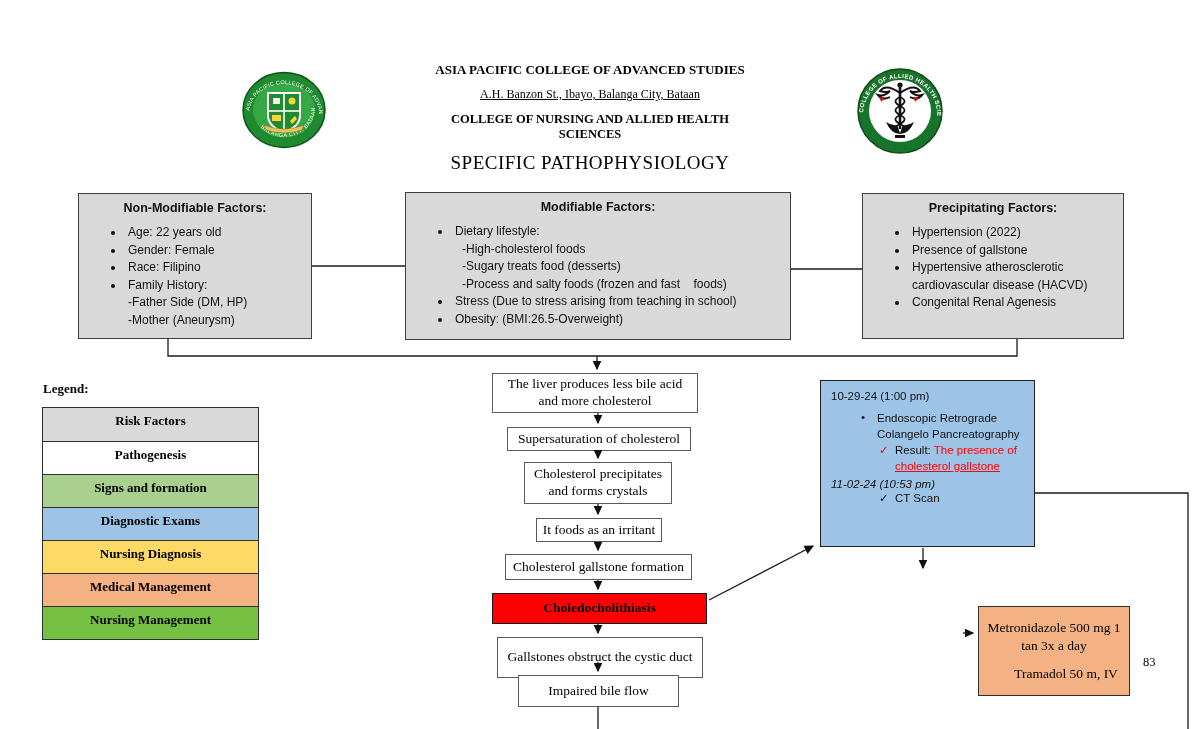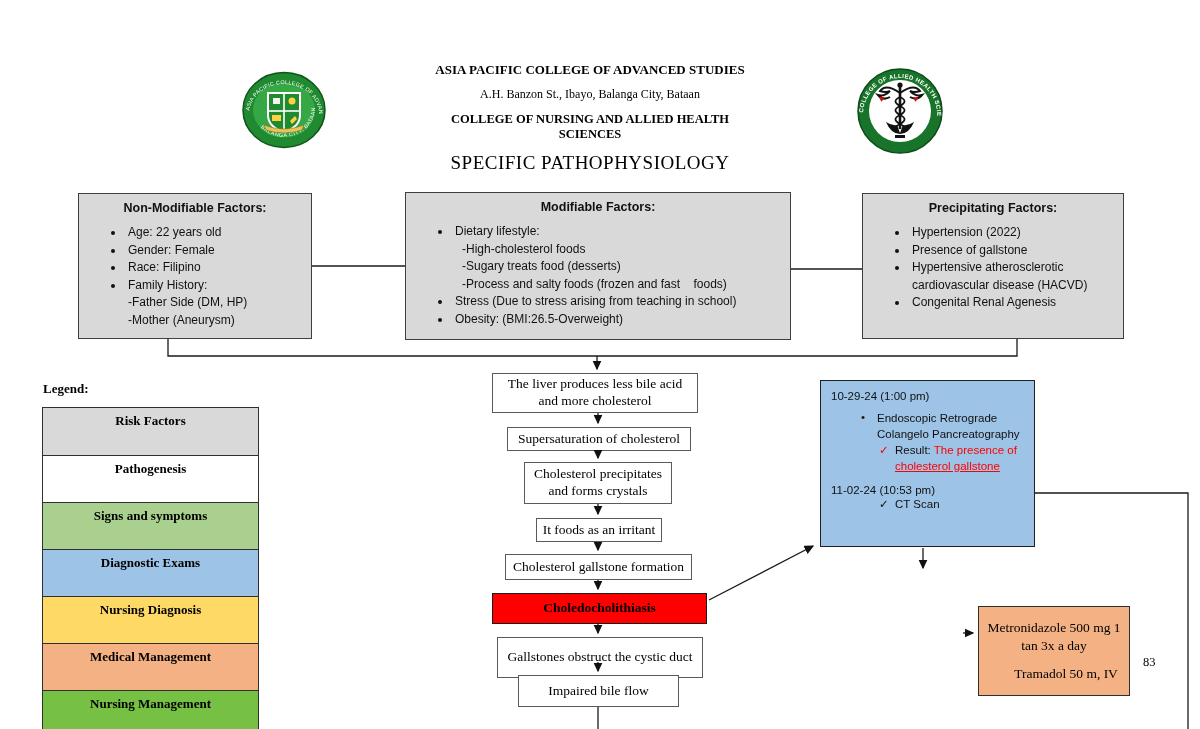--- a/index.html
+++ b/index.html
@@ -5,39 +5,39 @@
   * { margin:0; padding:0; box-sizing:border-box; }
   body { background:#888; font-family:"Liberation Serif", serif; }
   .page {
     position:relative; width:1200px; height:729px; background:#ffffff;
     overflow:hidden; margin:0 auto;
   }
 
   
   .hdr-line { position:absolute; left:330px; width:520px; text-align:center; color:#000; }
   .hdr-school { top:62px; font-weight:bold; font-size:13px; }
-  .hdr-addr { top:87px; font-size:12px; }
+  .hdr-addr { top:87px; font-size:12px;text-decoration:underline; }
   .hdr-college { top:112px; font-weight:bold; font-size:12.5px; line-height:1.2; }
   .hdr-title { top:152px; font-size:19px; letter-spacing:0.5px; }
 
   
   .factor-box {
     position:absolute; background:#d9d9d9; border:1.6px solid #3f3f3f;
     font-family:"Liberation Sans", sans-serif; font-size:12px; color:#111;
   }
   .factor-title { text-align:center; font-weight:bold; font-size:12.5px; padding-top:7px; }
   .factor-box ul { list-style:disc; padding-left:46px; margin-top:9px; }
   .factor-box li { padding-left:3px; line-height:1.46; }
   .subline { line-height:1.46; }
   .subline.indent { margin-left:7px; }
 
   
   .legend-title { position:absolute; left:43px; top:381px; font-weight:bold; font-size:13px; }
   .legend-table { position:absolute; left:42px; top:407px; width:217px; border:1.6px solid #2f2f2f; }
-  .legend-row { height:47px; border-top:1.4px solid #2f2f2f; text-align:center;
+  .legend-row { height:33px; border-top:1.4px solid #2f2f2f; text-align:center;
                 font-weight:bold; font-size:13px; padding-top:5px; color:#000; }
   .legend-row:first-child { border-top:none; }
 
   
   .flow-box {
     position:absolute; background:#ffffff; border:1.4px solid #5a5a5a;
     display:flex; align-items:center; justify-content:center; text-align:center;
     font-size:13.5px; color:#000; line-height:1.25; padding:1px 4px;
   }
   .flow-box.hl { font-weight:bold; border-color:#1a1a1a; }
@@ -59,21 +59,21 @@
   .diag-date { margin-top:2px; }
   .diag-row { display:flex; }
   .diag-row.b { margin:9px 0 0 30px; }
   .diag-row.c { margin:1px 0 0 48px; }
   .diag-glyph { width:16px; flex:none; }
   .diag-glyph.red { color:#ff0000; }
   .diag-text { width:160px; line-height:1.35; }
   .diag-text.result { width:142px; }
   .red { color:#ff0000; }
   .u { text-decoration:underline; }
-  .mt { margin-top:10px; }
+  .mt { margin-top:4px;font-style:italic; }
 
   
   .med-box {
     position:absolute; border:1.5px solid #2f2f2f; text-align:center; color:#000;
     font-size:13.5px; line-height:1.3;
   }
   .medical { left:808px; top:573px; width:155px; height:92px; padding-top:6px; }
   .medical .ttl { font-weight:bold; }
   .medical .dt { margin-top:7px; }
   .meds { left:978px; top:606px; width:152px; height:90px; padding-top:12px; }
@@ -185,21 +185,21 @@
       <li><span>Presence of gallstone</span></li>
       <li><span>Hypertensive atherosclerotic cardiovascular disease (HACVD)</span></li>
       <li><span>Congenital Renal Agenesis</span></li>
     </ul>
   </div>
 
   <div class="legend-title">Legend:</div>
   <div class="legend-table">
     <div class="legend-row" style="background: rgb(217, 217, 217);">Risk Factors</div>
     <div class="legend-row" style="background: rgb(255, 255, 255);">Pathogenesis</div>
-    <div class="legend-row" style="background: rgb(169, 208, 142);">Signs and symptoms</div>
+    <div class="legend-row" style="background: rgb(169, 208, 142);">Signs and formation</div>
     <div class="legend-row" style="background: rgb(157, 195, 230);">Diagnostic Exams</div>
     <div class="legend-row" style="background: rgb(255, 217, 102);">Nursing Diagnosis</div>
     <div class="legend-row" style="background: rgb(244, 177, 131);">Medical Management</div>
     <div class="legend-row" style="background: rgb(118, 192, 67);">Nursing Management</div>
   </div>
 
   <div class="flow-box fb1">The liver produces less bile acid and more cholesterol</div>
   <div class="flow-box fb2">Supersaturation of cholesterol</div>
   <div class="flow-box fb3">Cholesterol precipitates and forms crystals</div>
   <div class="flow-box fb4">It foods as an irritant</div>

